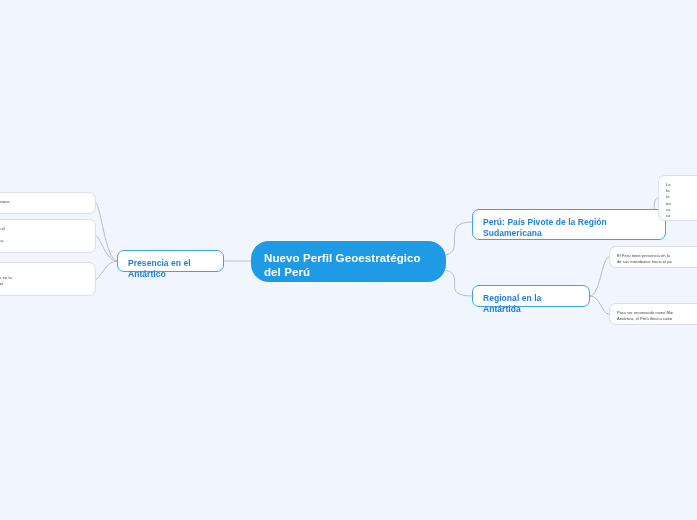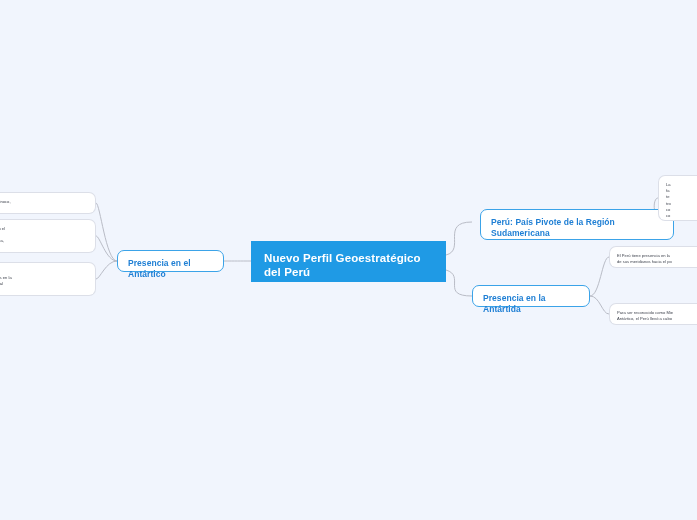--- a/index.html
+++ b/index.html
@@ -38,21 +38,21 @@
   }
 
   
   .node {
     position: absolute;
     box-sizing: border-box;
   }
 
   .node-root {
     background: #1f9ae5;
-    border-radius: 0;
+    border-radius: 18px;
     color: #ffffff;
     font-size: 11.5px;
     font-weight: bold;
     line-height: 14px;
     padding: 10px 12px 10px 13px;
     letter-spacing: 0.1px;
   }
 
   .node-branch {
     background: #ffffff;
@@ -90,21 +90,21 @@
     border-top-right-radius: 0;
     border-bottom-right-radius: 0;
   }
 
   .leaf-line { display: block; white-space: nowrap; }
 
   
   #root-node           { left: 251px; top: 241px; width: 195px; height: 41px; }
 
   #branch-pacifico     { left: 117px; top: 250px; width: 107px; height: 22px; }
-  #branch-pivote       { left: 472px; top: 209px; width: 194px; height: 31px; margin-left: 8px; }
+  #branch-pivote       { left: 472px; top: 209px; width: 194px; height: 31px; }
   #branch-antartida    { left: 472px; top: 285px; width: 118px; height: 22px; }
 
   #leaf-orinoco        { left: -56px; top: 192px; width: 152px; height: 22px; }
   #leaf-madre-dios     { left: -56px; top: 219px; width: 152px; height: 34px; }
   #leaf-infraestructura{ left: -56px; top: 262px; width: 152px; height: 34px; }
 
   #leaf-pivote-note    { left: 658px; top: 175px; width: 152px; height: 46px; }
   #leaf-meridianos     { left: 609px; top: 246px; width: 152px; height: 22px; }
   #leaf-consultivo     { left: 609px; top: 303px; width: 152px; height: 22px; }
 </style>
@@ -130,21 +130,21 @@
     <path d="M590,296 C600,296 602,257 609,257"></path>
     <path d="M590,296 C600,296 602,314 609,314"></path>
   </svg>
 
   <div class="node node-root" id="root-node">Nuevo Perfil Geoestratégico del Perú</div>
 
   <div class="node node-branch" id="branch-pacifico">Presencia en el Antártico</div>
 
   <div class="node node-branch" id="branch-pivote">Perú: País Pivote de la Región Sudamericana</div>
 
-  <div class="node node-branch" id="branch-antartida">Presencia en la Antártida</div>
+  <div class="node node-branch" id="branch-antartida">Regional en la Antártida</div>
 
   <div class="node node-leaf clip-left" id="leaf-orinoco">
     <span class="leaf-line">cuenca hidrográfica del Orinoco,</span>
     <span class="leaf-line">ca del Atlántico.</span>
   </div>
 
   <div class="node node-leaf clip-left" id="leaf-madre-dios">
     <span class="leaf-line">es el río Madre de Dios, en el</span>
     <span class="leaf-line">el acceso a los</span>
     <span class="leaf-line">l estuario del Río de la Plata,</span>

